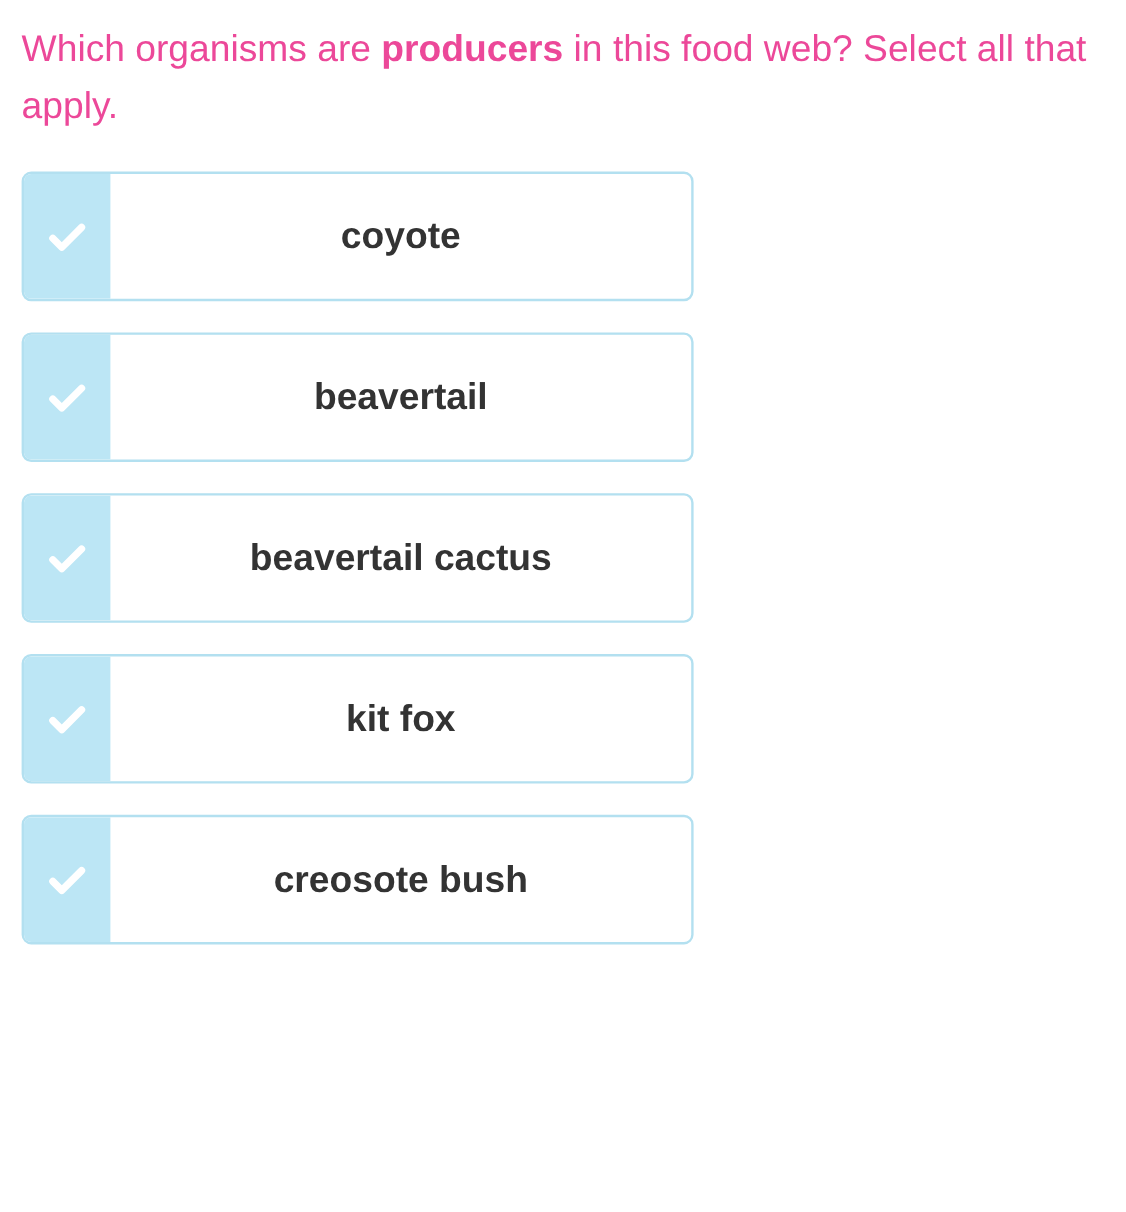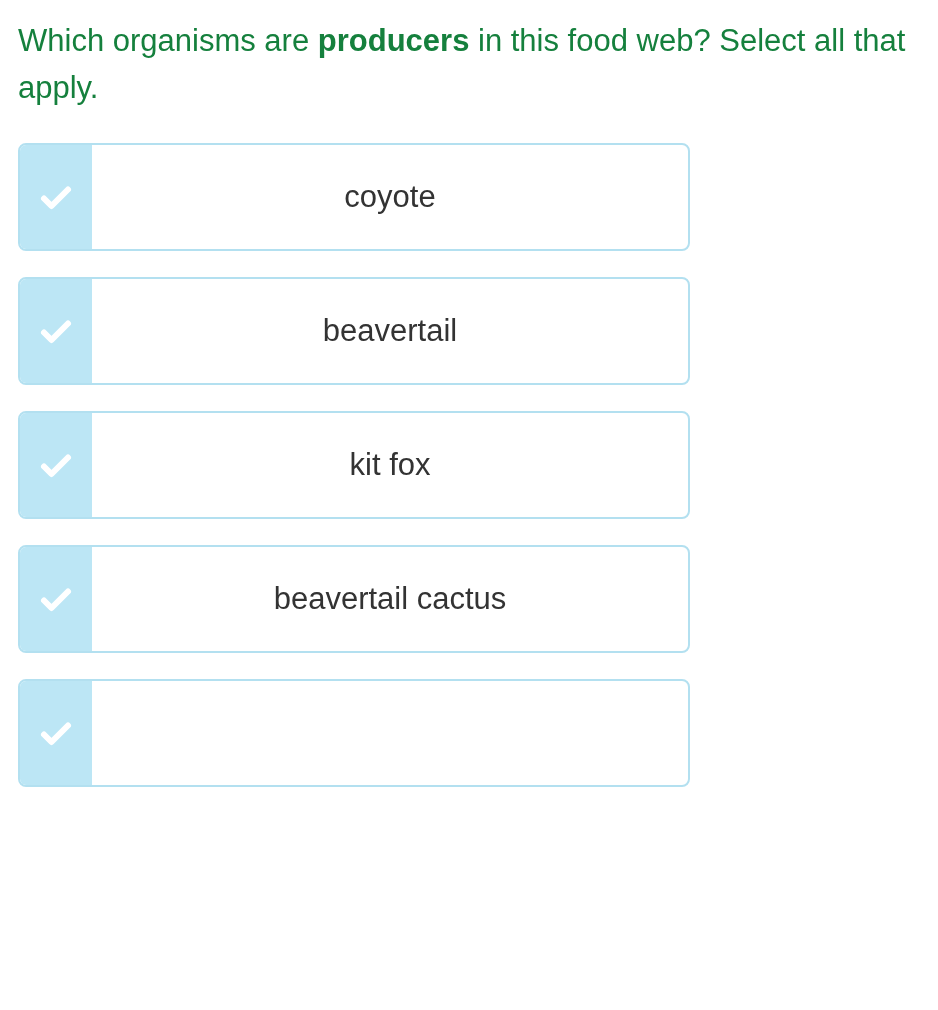--- a/index.html
+++ b/index.html
@@ -9,41 +9,42 @@
     }
     body {
       font-family: Verdana, Geneva, sans-serif;
       background: #ffffff;
       padding: 18px;
       width: 938px;
     }
     .question {
       font-size: 31px;
       line-height: 1.5;
-      color: #15803d;
+      color: #ec4899;
       margin-bottom: 32px;
     }
     .question .bold {
       font-weight: bold;
     }
     .options {
       display: flex;
       flex-direction: column;
       gap: 26px;
     }
     .option {
-      width: 672px;
+      width: 560px;
       height: 108px;
       border: 2px solid #b3e0f0;
       border-radius: 8px;
       display: flex;
       align-items: stretch;
       overflow: hidden;
       cursor: pointer;
       background: #ffffff;
+      font-weight: bold;
     }
     .checkbox-area {
       width: 72px;
       background: #bce6f5;
       display: flex;
       align-items: center;
       justify-content: center;
       flex-shrink: 0;
     }
     .checkbox-area svg {
@@ -85,32 +86,33 @@
     </div>
     <div class="label-area">beavertail</div>
   </div>
 
   <div class="option">
     <div class="checkbox-area">
       <svg viewBox="0 0 24 24" fill="none" stroke="#ffffff" stroke-width="4" stroke-linecap="round" stroke-linejoin="round">
         <polyline points="4 13 9 18 20 7"></polyline>
       </svg>
     </div>
+    <div class="label-area">beavertail cactus</div>
+  </div>
+
+  <div class="option">
+    <div class="checkbox-area">
+      <svg viewBox="0 0 24 24" fill="none" stroke="#ffffff" stroke-width="4" stroke-linecap="round" stroke-linejoin="round">
+        <polyline points="4 13 9 18 20 7"></polyline>
+      </svg>
+    </div>
     <div class="label-area">kit fox</div>
   </div>
 
   <div class="option">
     <div class="checkbox-area">
       <svg viewBox="0 0 24 24" fill="none" stroke="#ffffff" stroke-width="4" stroke-linecap="round" stroke-linejoin="round">
         <polyline points="4 13 9 18 20 7"></polyline>
       </svg>
     </div>
-    <div class="label-area">beavertail cactus</div>
-  </div>
-
-  <div class="option">
-    <div class="checkbox-area">
-      <svg viewBox="0 0 24 24" fill="none" stroke="#ffffff" stroke-width="4" stroke-linecap="round" stroke-linejoin="round">
-        <polyline points="4 13 9 18 20 7"></polyline>
-      </svg>
-    </div>
+    <div class="label-area">creosote bush</div>
   </div>
 </div>
 
 </body></html>

